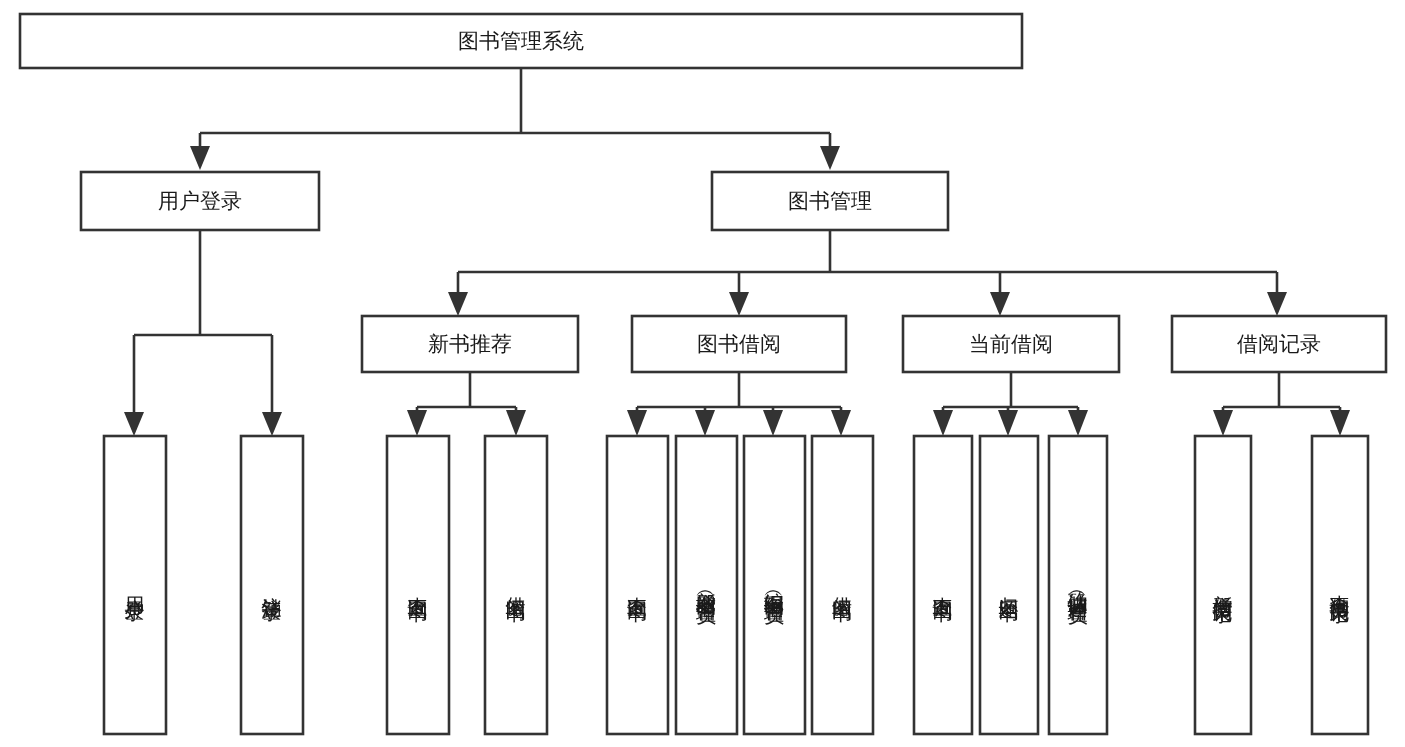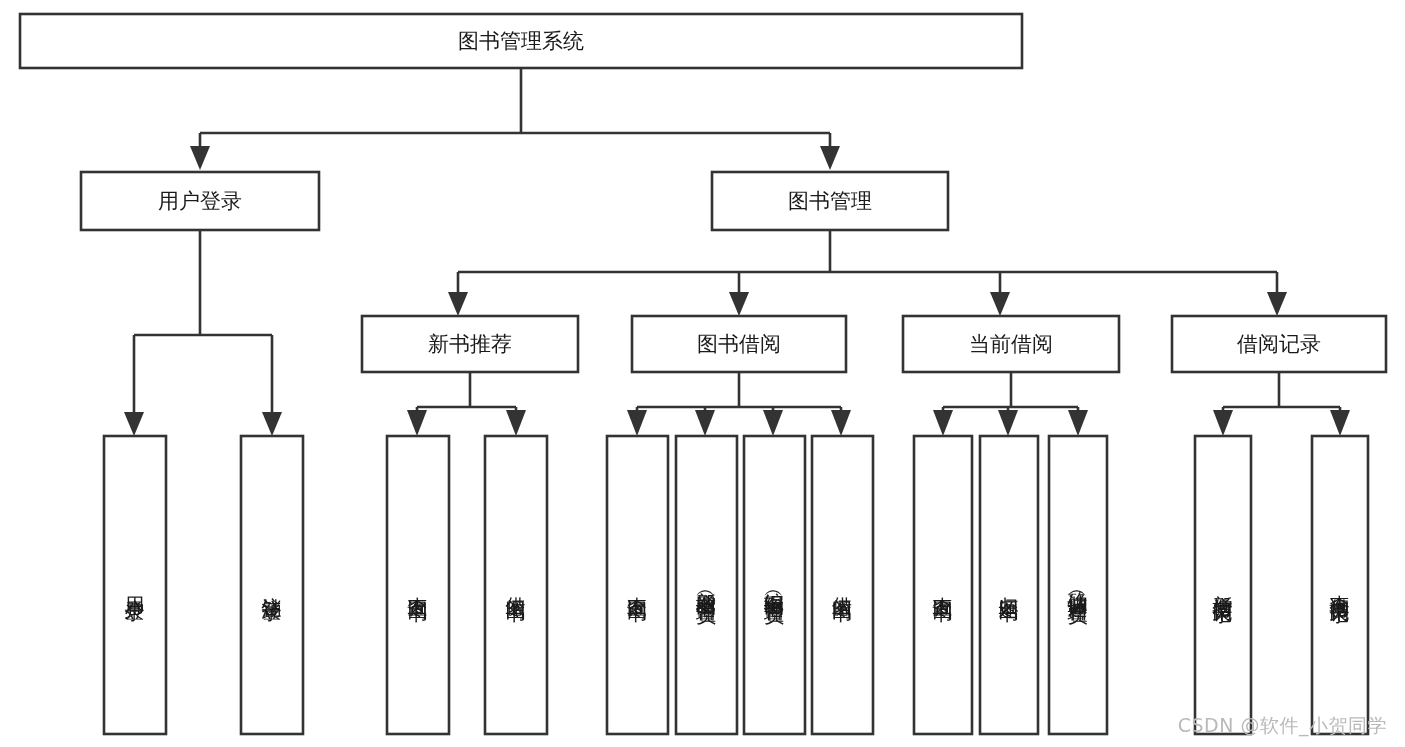--- a/index.html
+++ b/index.html
@@ -236,14 +236,13 @@
     <span class="vlabel-inner">确认归还（管理员）</span>
   </div>
 
   <div class="vlabel-wrap" style="left:1195px; top:436px; width:56px; height:298px;">
     <span class="vlabel-inner">新增借阅记录</span>
   </div>
   <div class="vlabel-wrap" style="left:1312px; top:436px; width:56px; height:298px;">
     <span class="vlabel-inner">查询借阅记录</span>
   </div>
 
-  <div class="watermark">CSDN @软件_小贺同学</div>
 </div>
 
 </body></html>

